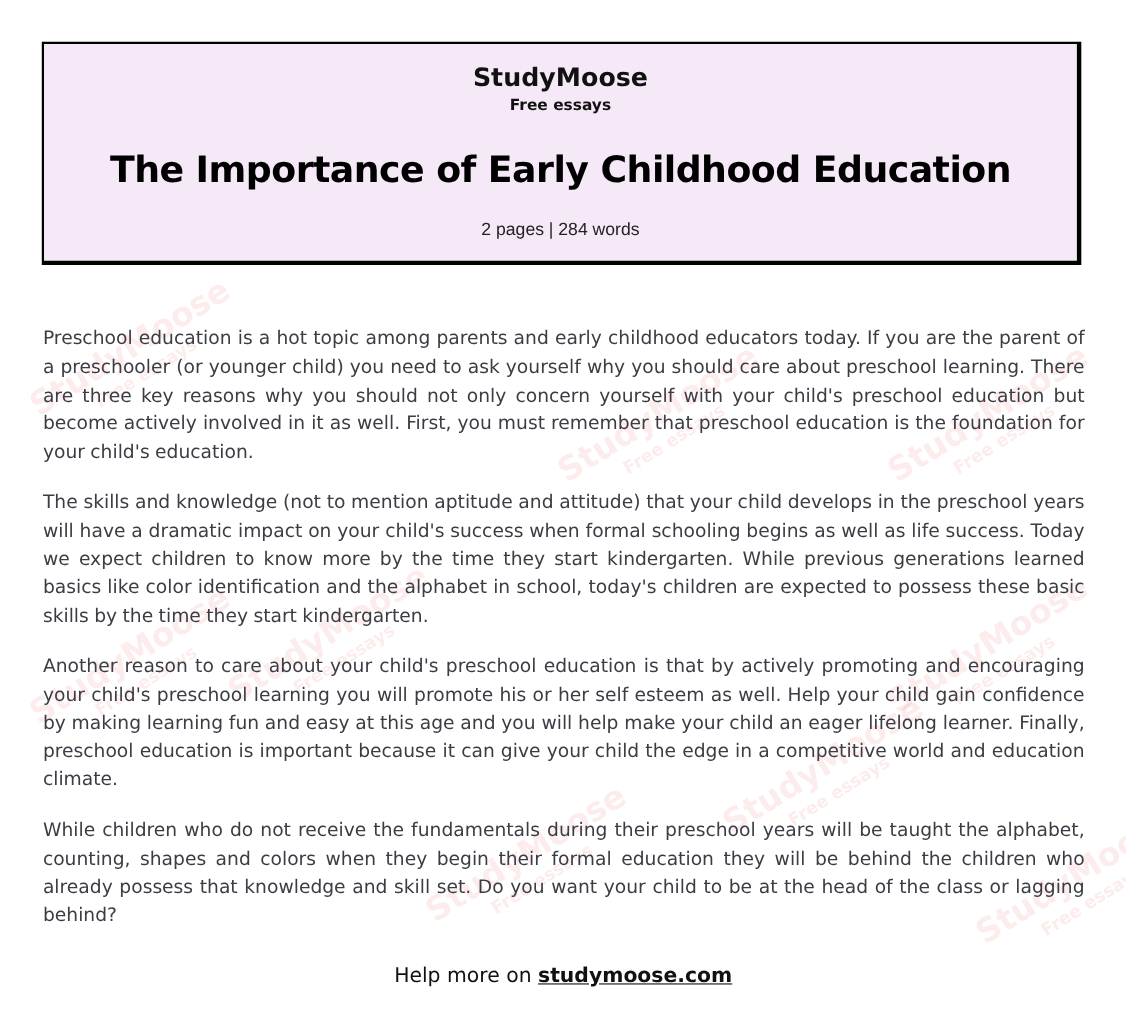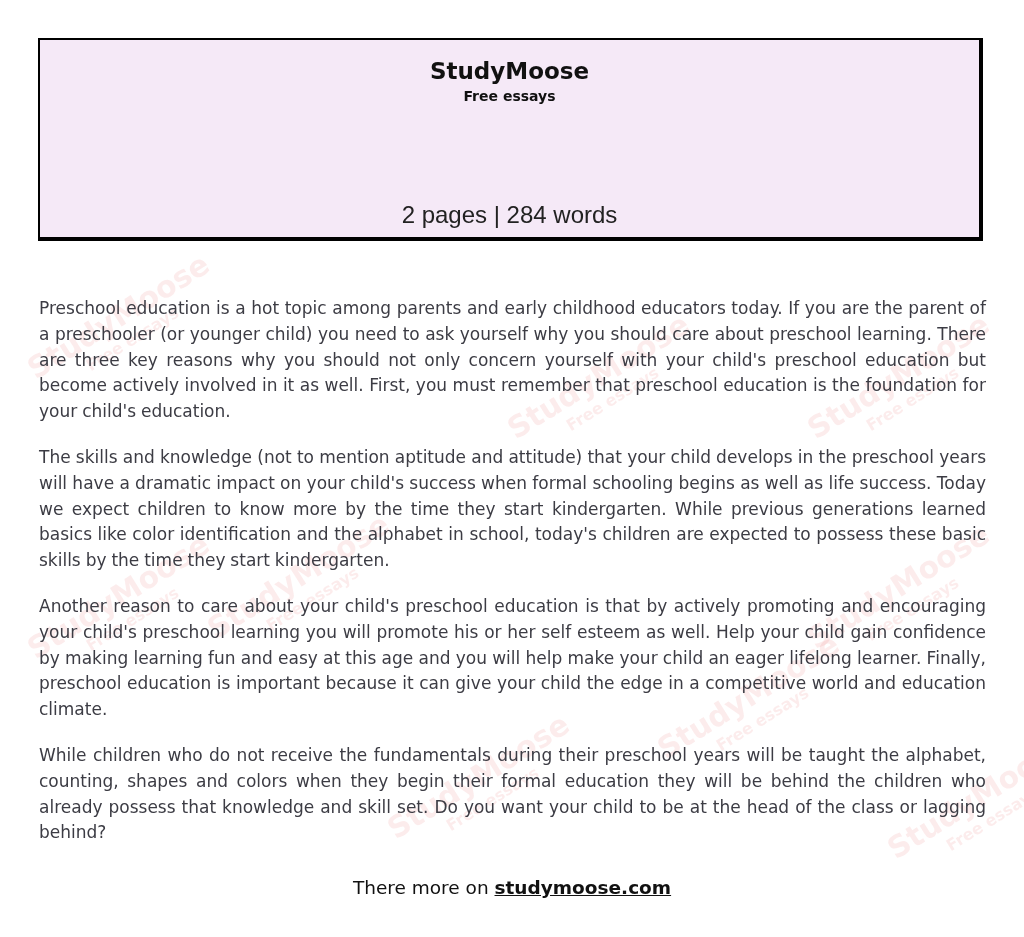--- a/index.html
+++ b/index.html
@@ -75,21 +75,21 @@
       font-weight: bold;
       font-size: 33px;
       color: #000;
       letter-spacing: -0.5px;
     }
     .meta {
       position: absolute;
       left: 0; right: 0;
       top: 161px;
       font-family: "Liberation Sans", sans-serif;
-      font-size: 24px;
+      font-size: 16px;
       color: #222;
     }
 
     .content {
       position: absolute;
       left: 39px;
       top: 296px;
       width: 947px;
       z-index: 1;
     }
@@ -158,25 +158,26 @@
     </div>
   <div class="wm" style="left:880px; top:780px;">
       <span class="wm-brand">StudyMoose</span>
       <span class="wm-sub">Free essays</span>
     </div>
 </div>
 
 <header class="header-box">
   <div class="brand">StudyMoose</div>
   <div class="brand-sub">Free essays</div>
+  <h1 class="title">The Importance of Early Childhood Education</h1>
   <div class="meta">2 pages | 284 words</div>
 </header>
 
 <main class="content">
   <p>Preschool education is a hot topic among parents and early childhood educators today. If you are the parent of a preschooler (or younger child) you need to ask yourself why you should care about preschool learning. There are three key reasons why you should not only concern yourself with your child's preschool education but become actively involved in it as well. First, you must remember that preschool education is the foundation for your child's education.</p>
   <p>The skills and knowledge (not to mention aptitude and attitude) that your child develops in the preschool years will have a dramatic impact on your child's success when formal schooling begins as well as life success. Today we expect children to know more by the time they start kindergarten. While previous generations learned basics like color identification and the alphabet in school, today's children are expected to possess these basic skills by the time they start kindergarten.</p>
   <p>Another reason to care about your child's preschool education is that by actively promoting and encouraging your child's preschool learning you will promote his or her self esteem as well. Help your child gain confidence by making learning fun and easy at this age and you will help make your child an eager lifelong learner. Finally, preschool education is important because it can give your child the edge in a competitive world and education climate.</p>
   <p>While children who do not receive the fundamentals during their preschool years will be taught the alphabet, counting, shapes and colors when they begin their formal education they will be behind the children who already possess that knowledge and skill set. Do you want your child to be at the head of the class or lagging behind?</p>
 </main>
 
 <footer class="read-more">
-  <span>There more on </span><a>studymoose.com</a>
+  <span>Help more on </span><a>studymoose.com</a>
 </footer>
 
 </body></html>

